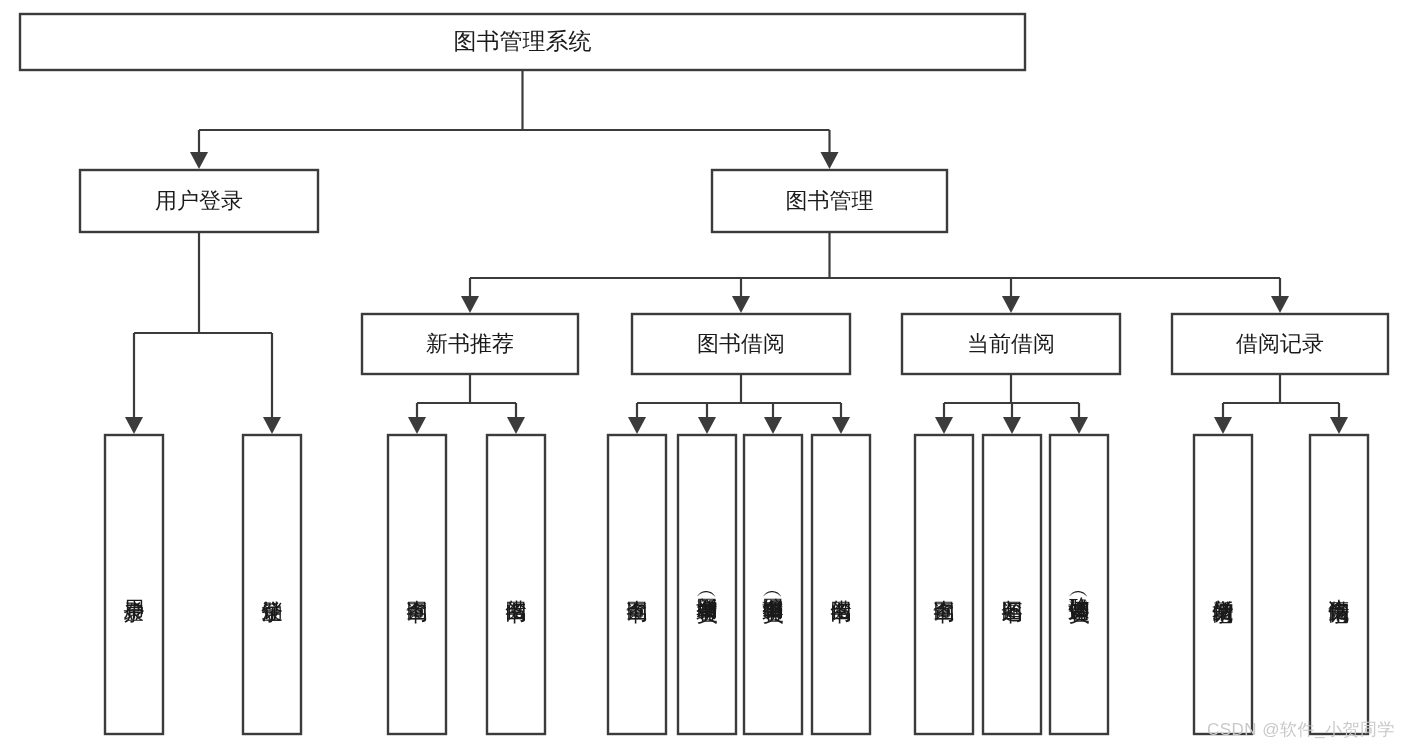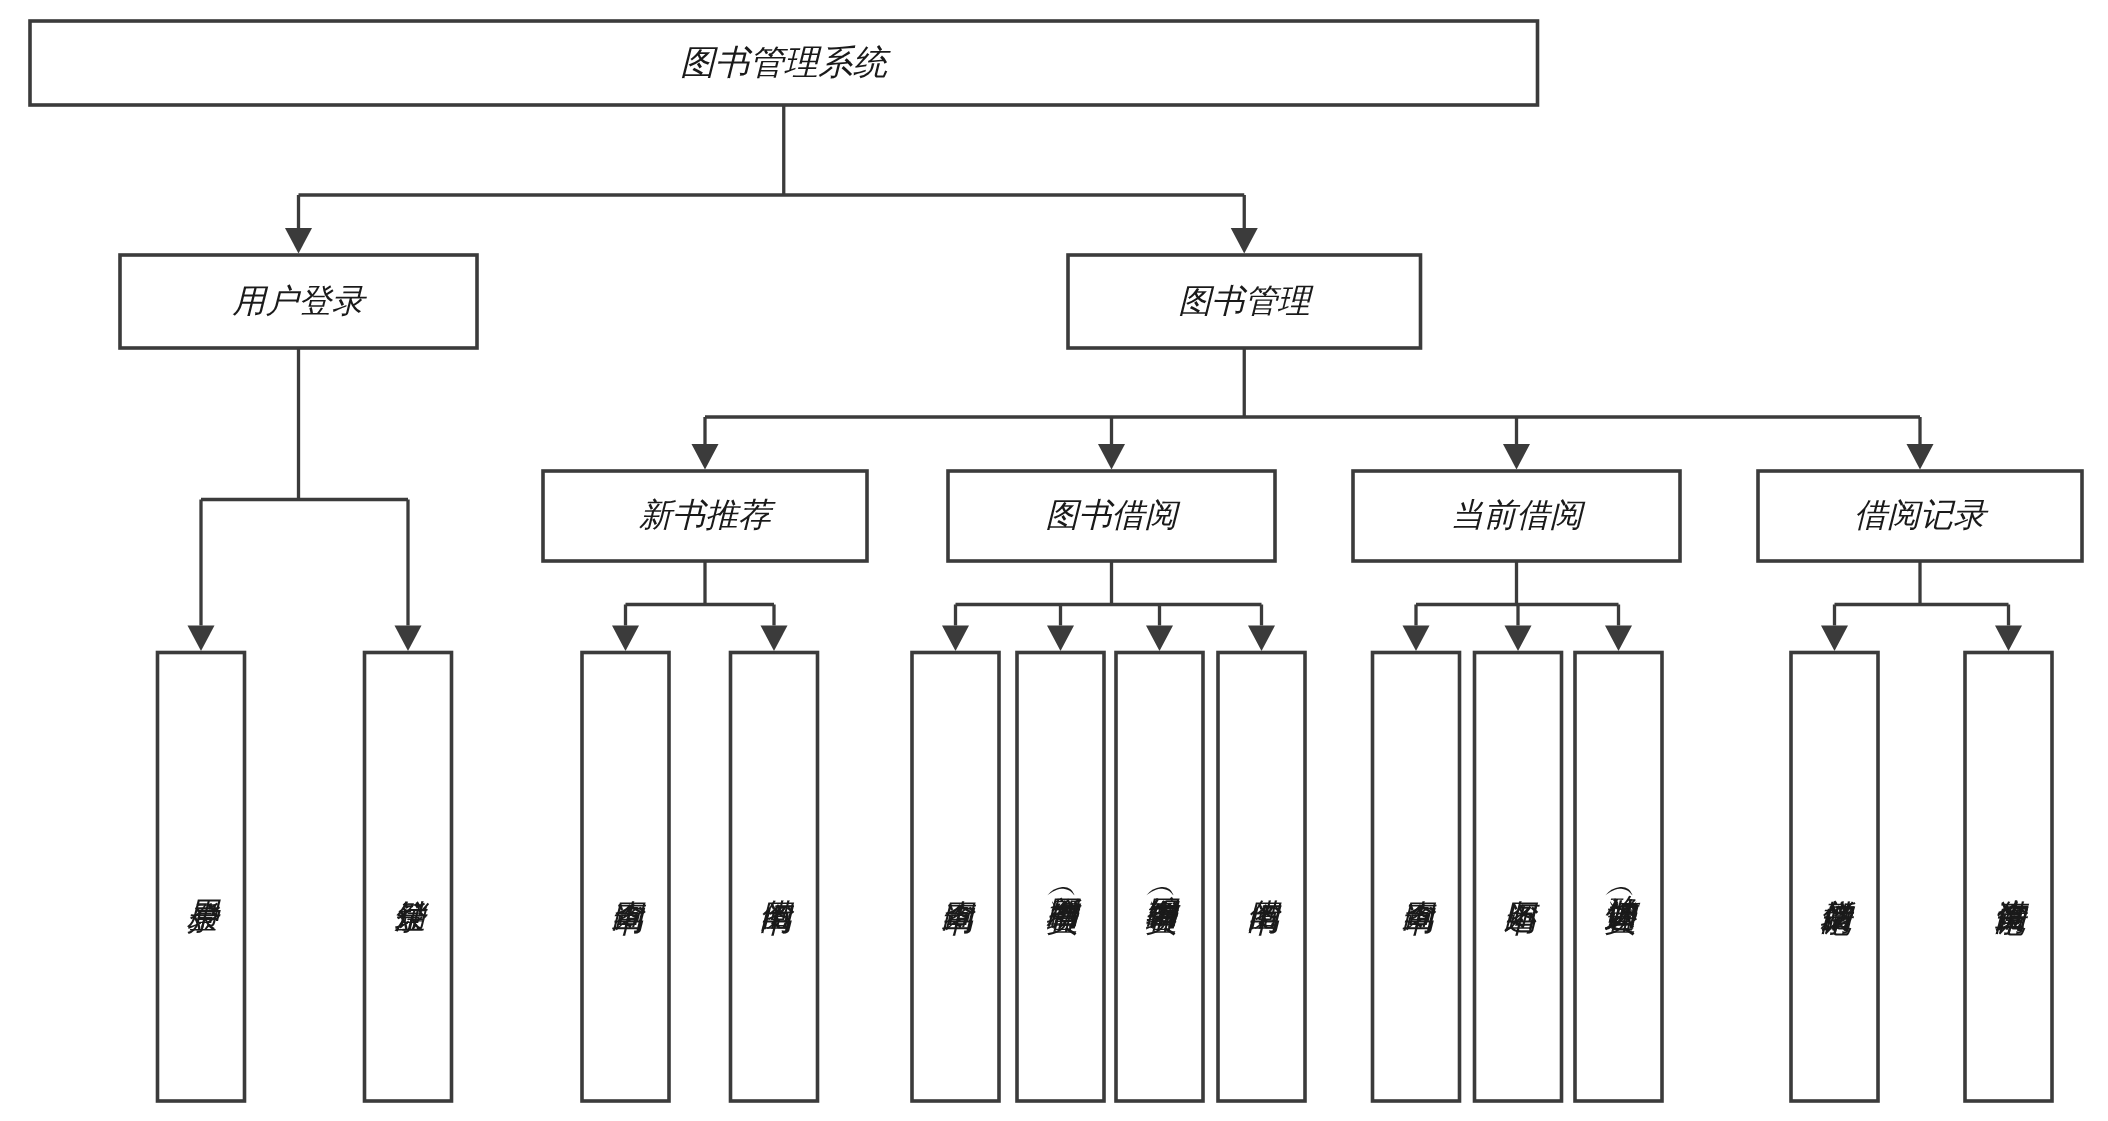--- a/index.html
+++ b/index.html
@@ -12,21 +12,20 @@
     height: 747px;
     font-family: "Liberation Sans", sans-serif;
     overflow: hidden;
     position: relative;
   }
   #diagram-root {
     position: absolute;
     left: 0; top: 0;
     width: 1405px;
     height: 747px;
-    font-style: italic;
   }
   svg.diagram-canvas {
     display: block;
     width: 1405px;
     height: 747px;
   }
   .node-box {
     fill: #ffffff;
     stroke: #3b3b3b;
     stroke-width: 2.4;
@@ -175,13 +174,14 @@
       <div class="leaf-label-wrap" style="left: 608px; top: 435px; width: 58px; height: 299px;">查询图书</div>
       <div class="leaf-label-wrap" style="left: 678px; top: 435px; width: 58px; height: 299px;">新增图书（管理员）</div>
       <div class="leaf-label-wrap" style="left: 744px; top: 435px; width: 58px; height: 299px;">编辑图书（管理员）</div>
       <div class="leaf-label-wrap" style="left: 812px; top: 435px; width: 58px; height: 299px;">借阅图书</div>
       <div class="leaf-label-wrap" style="left: 915px; top: 435px; width: 58px; height: 299px;">查询图书</div>
       <div class="leaf-label-wrap" style="left: 983px; top: 435px; width: 58px; height: 299px;">归还图书</div>
       <div class="leaf-label-wrap" style="left: 1050px; top: 435px; width: 58px; height: 299px;">确认归还（管理员）</div>
       <div class="leaf-label-wrap" style="left: 1194px; top: 435px; width: 58px; height: 299px;">新增借阅记录</div>
       <div class="leaf-label-wrap" style="left: 1310px; top: 435px; width: 58px; height: 299px;">查询借阅记录</div>
     </div>
+  <div class="watermark">CSDN @软件_小贺同学</div>
 </div>
 
 </body></html>

